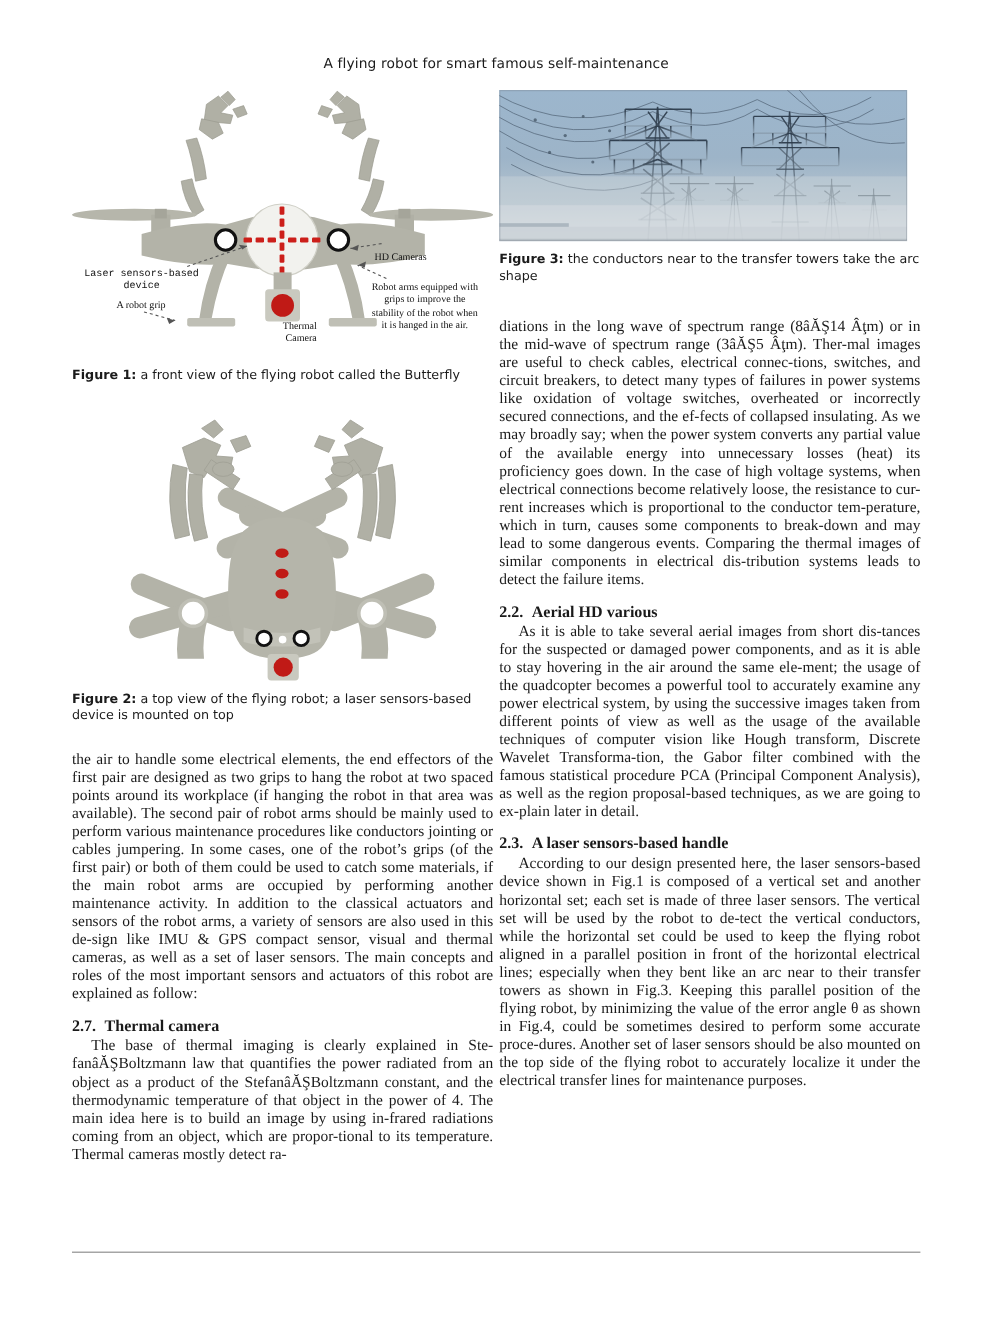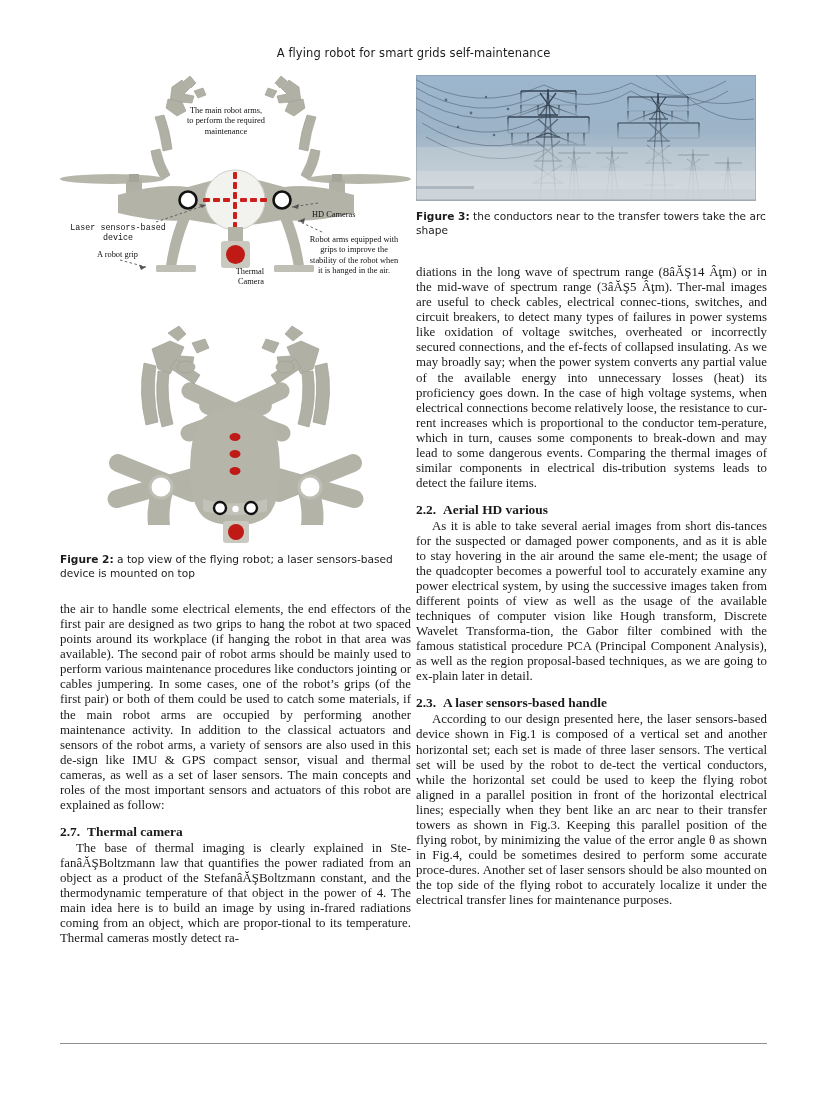--- a/index.html
+++ b/index.html
@@ -119,21 +119,21 @@
   }
   .footer .author { font-style: normal; }
   .footer .preprint { font-family:"Liberation Serif", serif; font-style: italic; font-size:11.4px;}
   .footer .pageno { font-family:"DejaVu Sans", sans-serif; }
 </style>
 </head>
 <body>
 
 <div class="page">
 
-  <div class="running-head">A flying robot for smart grids self-maintenance</div>
+  <div class="running-head">A flying robot for smart famous self-maintenance</div>
 
   <div class="col col-left">
 
     <div class="figure">
       <div class="drone1">
         <svg width="351" height="222" viewBox="0 0 351 222">
 
           <g fill="#b0b0a5" stroke="#9a9a8f" stroke-width="0.6">
             <path d="M112 12 l10 -7 8 8 -6 6 10 2 -2 7 -12 -1 -4 10 -7 -3z"></path>
             <path d="M108 24 l14 3 4 9 -9 5 -11 -8z"></path>
@@ -198,43 +198,41 @@
             <path d="M262 157 L238 146"></path>
           </g>
           <g fill="#555">
             <path d="M146 130 l-7 -1 3 4z"></path>
             <path d="M86 192 l-7 -2 2 5z"></path>
             <path d="M232 132 l7 -3 -1 5z"></path>
             <path d="M238 146 l7 -3 -1 5z"></path>
           </g>
         </svg>
 
-        <div class="lbl wrap" style="left:96px; top:31px; width:140px;">
-          <span style="white-space:pre-line">The main robot arms,
-to perform the required
-maintenance</span>
-        </div>
         <div class="lbl wrap" style="left:6px; top:148px; width:104px; text-align:center;font-family:Liberation Mono, monospace;">
           <span style="white-space:pre-line">Laser sensors-based
 device</span>
         </div>
         <div class="lbl" style="left:10px; top:175px; width:95px;">A robot grip</div>
         <div class="lbl wrap" style="left:148px; top:192px; width:56px;text-align:right;">
           <span style="white-space:pre-line">Thermal
 Camera</span>
         </div>
         <div class="lbl" style="left:252px; top:135px;">HD Cameras</div>
         <div class="lbl wrap" style="left:238px; top:160px; width:112px; text-align:center;">
           <span style="white-space:pre-line">Robot arms equipped with
 grips to improve the
 stability of the robot when
 it is hanged in the air.</span>
         </div>
       </div>
 
+      <div class="caption" style="margin-top:10px;">
+        <b>Figure 1:</b><span> a front view of the flying robot called the Butterfly</span>
+      </div>
     </div>
 
     <div class="figure" style="margin-top:22px;">
       <div class="drone2">
         <svg width="351" height="232" viewBox="0 0 351 232">
 
           <g fill="#b3b3a8">
             <rect x="46" y="150" width="98" height="18" rx="9" transform="rotate(22 95 159)"></rect>
             <rect x="46" y="160" width="98" height="18" rx="9" transform="rotate(-16 95 169)"></rect>
             <rect x="207" y="150" width="98" height="18" rx="9" transform="rotate(-22 256 159)"></rect>

